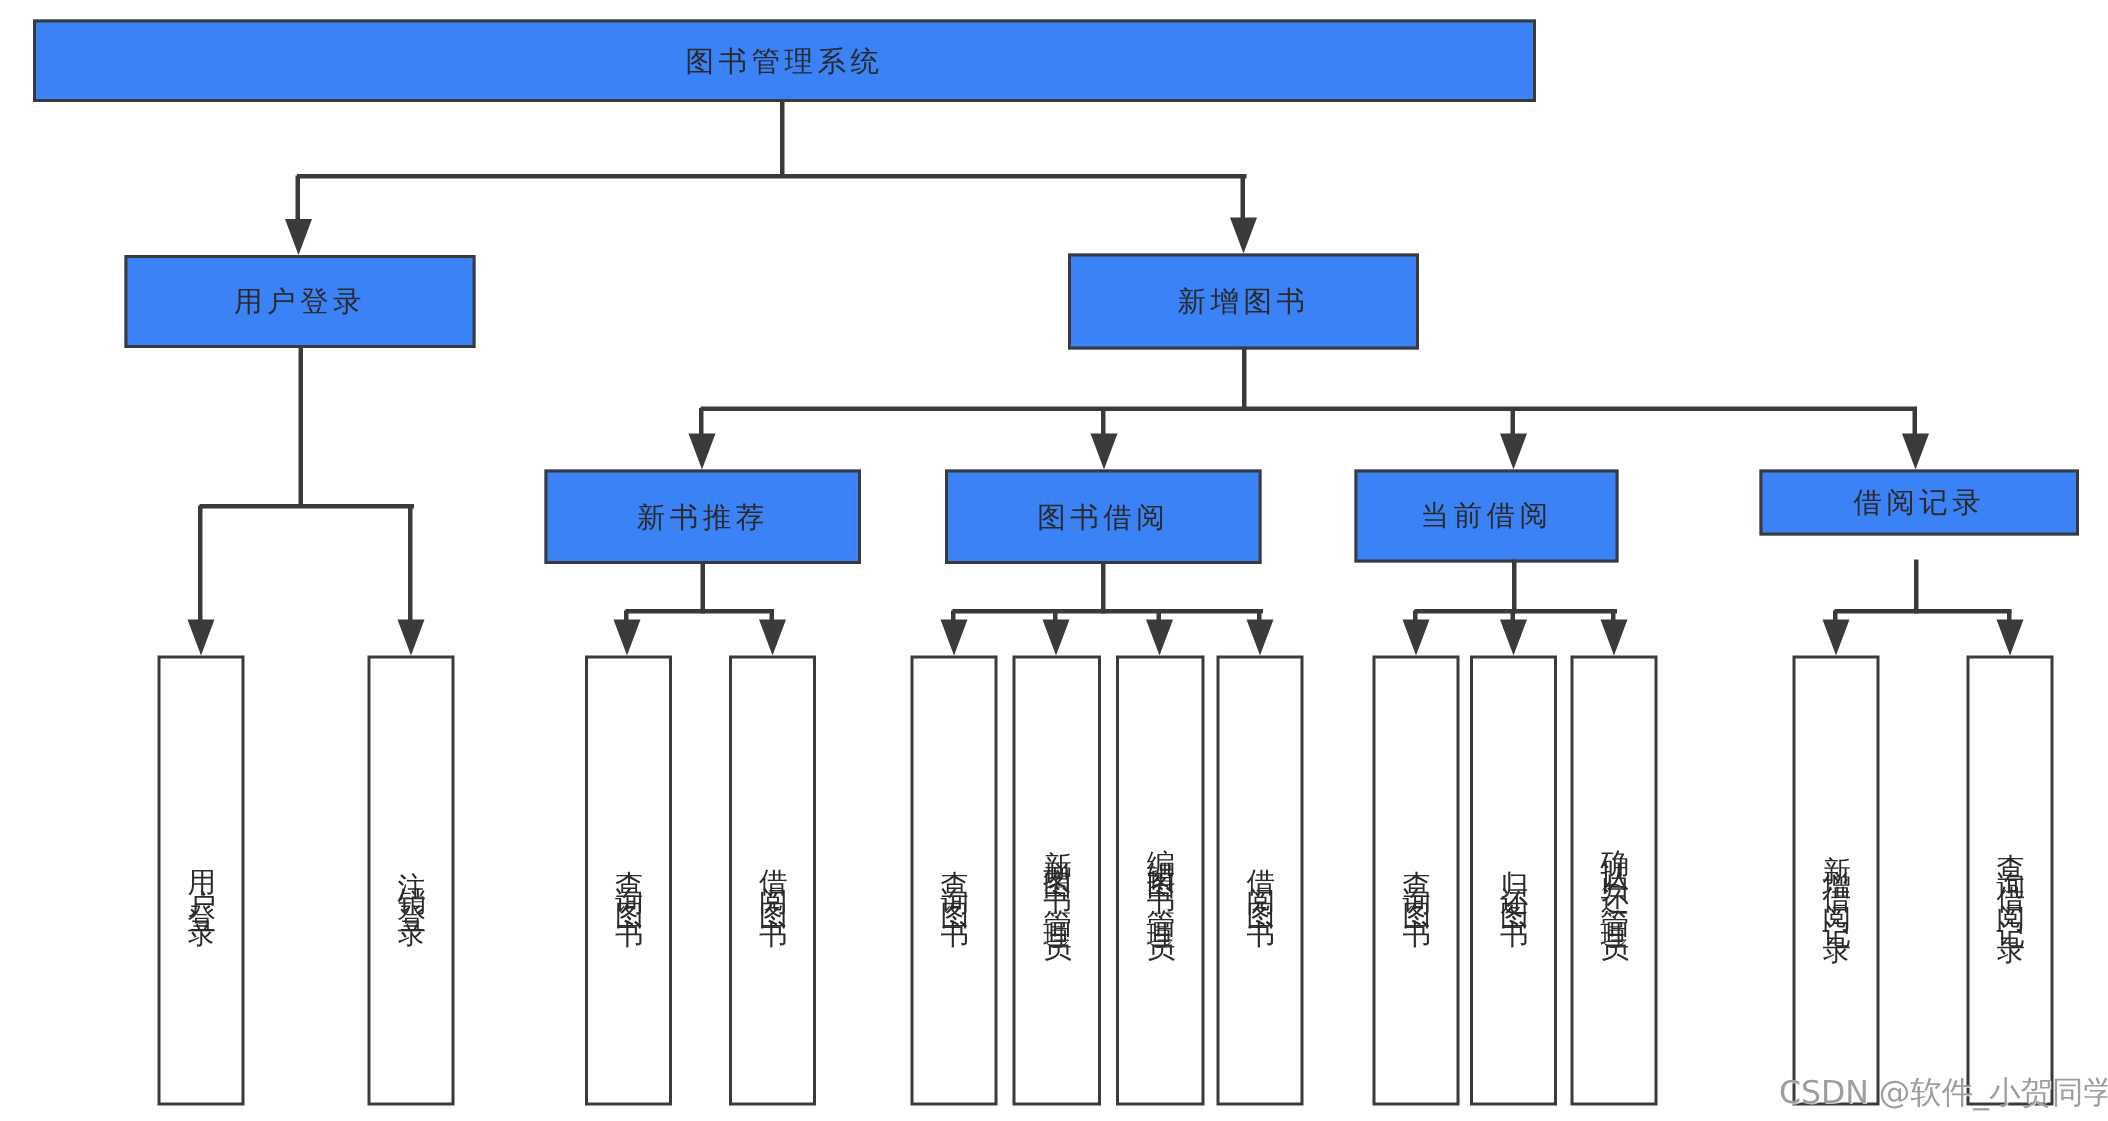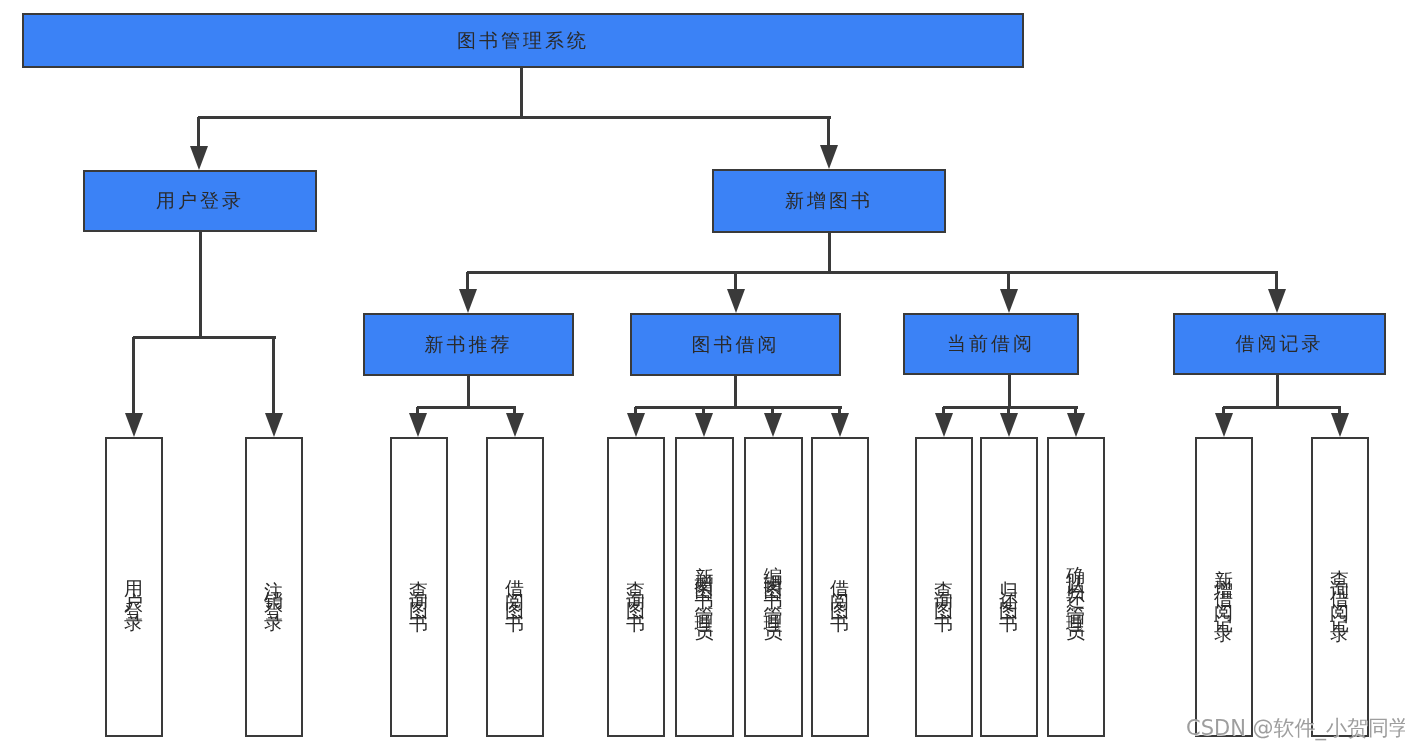--- a/index.html
+++ b/index.html
@@ -51,21 +51,21 @@
 <div class="canvas">
 
   <div class="node" style="left:22px;top:13px;width:1002px;height:55px;">图书管理系统</div>
 
   <div class="node" style="left:83px;top:170px;width:234px;height:62px;">用户登录</div>
   <div class="node" style="left:712px;top:169px;width:234px;height:64px;">新增图书</div>
 
   <div class="node" style="left:363px;top:313px;width:211px;height:63px;">新书推荐</div>
   <div class="node" style="left:630px;top:313px;width:211px;height:63px;">图书借阅</div>
   <div class="node" style="left:903px;top:313px;width:176px;height:62px;">当前借阅</div>
-  <div class="node" style="left:1173px;top:313px;width:213px;height:62px;text-align:right;">借阅记录</div>
+  <div class="node" style="left:1173px;top:313px;width:213px;height:44px;text-align:right;">借阅记录</div>
 
   <div class="leaf" style="left:105px;width:58px;">用户登录</div>
   <div class="leaf" style="left:245px;width:58px;">注销登录</div>
 
   <div class="leaf" style="left:390px;width:58px;">查询图书</div>
   <div class="leaf" style="left:486px;width:58px;">借阅图书</div>
 
   <div class="leaf" style="left:607px;width:58px;">查询图书</div>
   <div class="leaf long" style="left:675px;width:59px;">新增图书（管理员）</div>
   <div class="leaf long" style="left:744px;width:59px;">编辑图书（管理员）</div>

